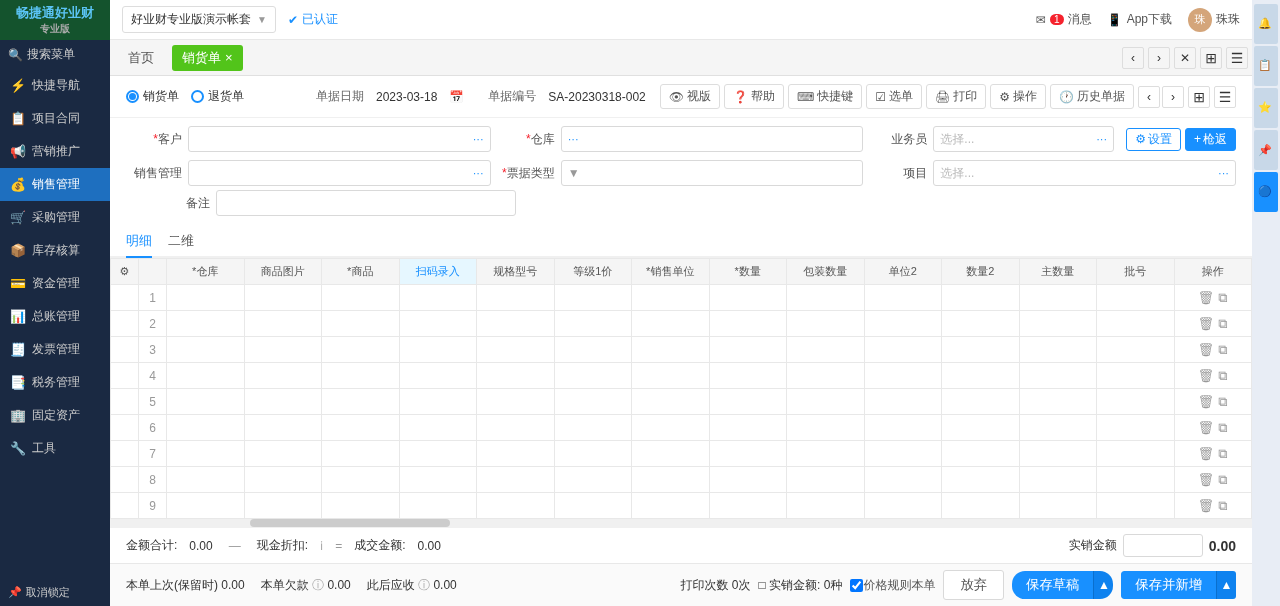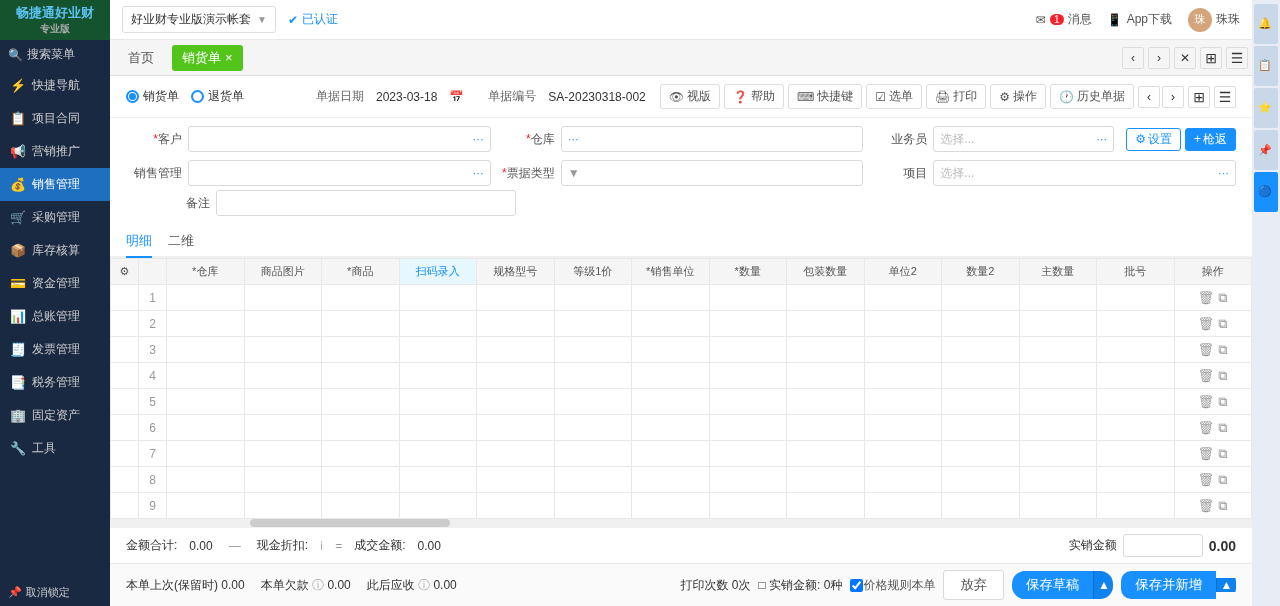--- a/index.html
+++ b/index.html
@@ -637,21 +637,21 @@
         </div>
         <button class="btn-abandon">
           <span>放弃</span>
         </button>
         <div style="display:flex;border-radius:13px;overflow:hidden;">
           <button class="btn-save-draft" style="border-radius:3px 0 0 3px;border:none;">
             <span>保存草稿</span>
           </button>
           <div style="width:20px;background:#0e82ef;color:#fff;border:none;cursor:pointer;display:flex;align-items:center;justify-content:center;border-left:1px solid #0a6fcd;">▲</div>
         </div>
-        <div style="display:flex;border-radius:10px;overflow:hidden;align-items:center;">
+        <div style="display:flex;border-radius:3px;overflow:hidden;">
           <button class="btn-save-new" style="border-radius:3px 0 0 3px;border:none;">
             <span>保存并新增</span>
           </button>
           <div style="width:20px;background:#0e82ef;color:#fff;border:none;cursor:pointer;display:flex;align-items:center;justify-content:center;border-left:1px solid #0a6fcd;">▲</div>
         </div>
       </div>
     </div>
   </div>
 </div>
 

